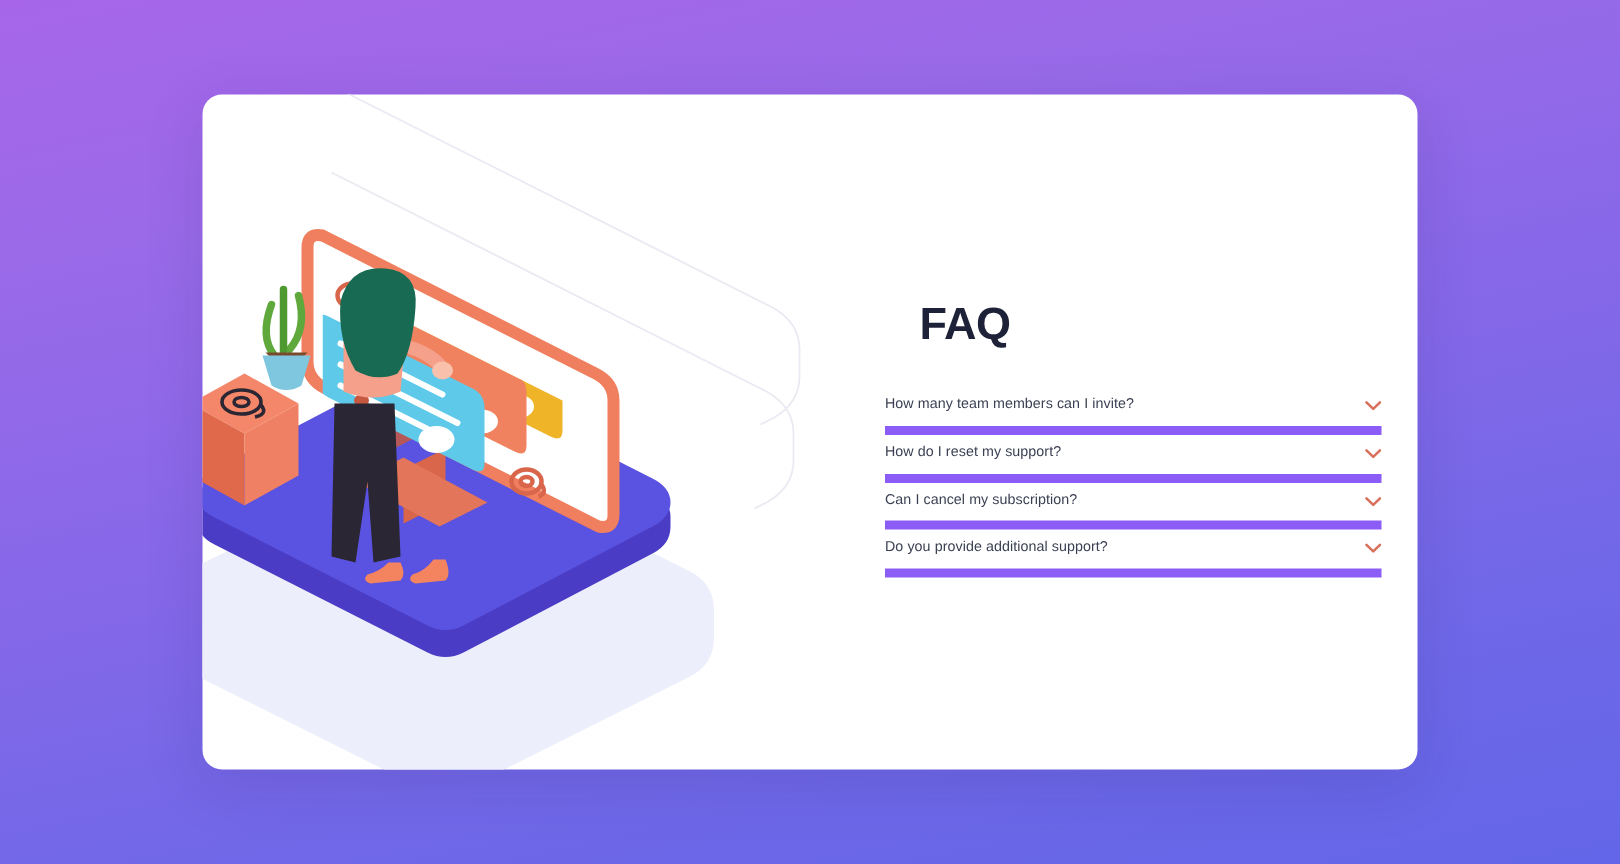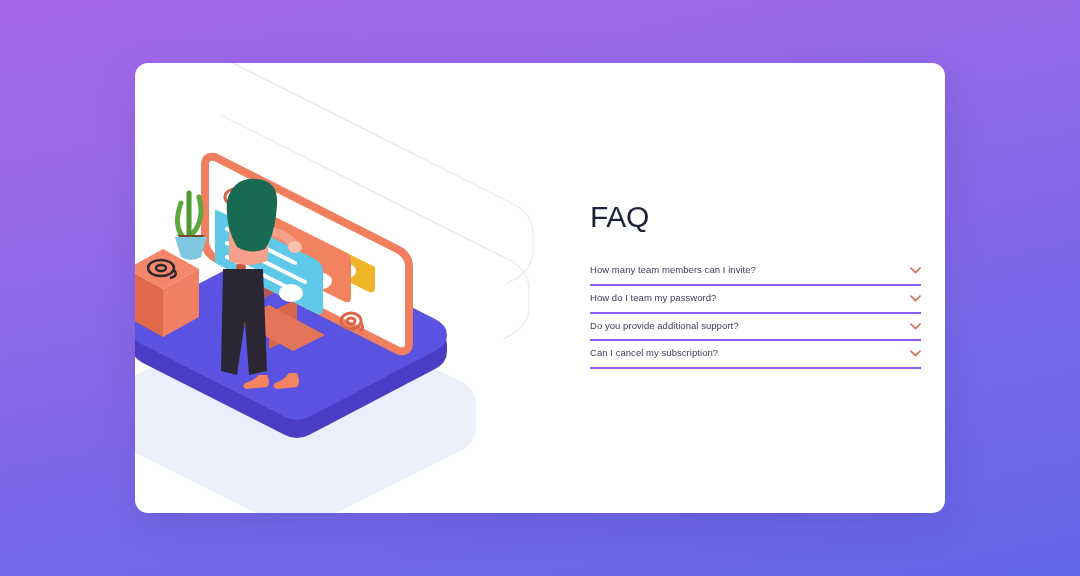--- a/index.html
+++ b/index.html
@@ -44,33 +44,34 @@
   }
 
   
   .faq-col {
     position:relative;
     flex:1 1 auto;
     padding:137px 25px 0 55px;
   }
   .faq-title {
     font-size:30px;
-    font-weight:normal;
+    font-weight:bold;
     letter-spacing:-0.3px;
     color:#1e2239;
     margin-bottom:24px;
+    margin-left:23px;
   }
   .faq-list { width:331px; }
   .faq-item {
     display:flex;
     align-items:center;
     justify-content:space-between;
     gap:10px;
     padding:6px 0 7px 0;
-    border-bottom:2px solid #8b5cf6;
+    border-bottom:6px solid #8b5cf6;
     cursor:pointer;
   }
   .faq-q {
     font-size:9.5px;
     color:#3a3f52;
     letter-spacing:.05px;
     line-height:1.35;
     white-space:nowrap;
   }
   .chev { flex:0 0 auto; display:block; }
@@ -190,35 +191,35 @@
 
       <div class="faq-item">
         <span class="faq-q">How many team members can I invite?</span>
         <svg class="chev" width="11" height="7" viewBox="0 0 11 7">
           <path d="M1 1.2 L5.5 5.6 L10 1.2" fill="none" stroke="#d9705c" stroke-width="1.7" stroke-linecap="round" stroke-linejoin="round"></path>
         </svg>
       </div>
 
 
       <div class="faq-item">
-        <span class="faq-q">How do I team my password?</span>
+        <span class="faq-q">How do I reset my support?</span>
+        <svg class="chev" width="11" height="7" viewBox="0 0 11 7">
+          <path d="M1 1.2 L5.5 5.6 L10 1.2" fill="none" stroke="#d9705c" stroke-width="1.7" stroke-linecap="round" stroke-linejoin="round"></path>
+        </svg>
+      </div>
+
+      <div class="faq-item">
+        <span class="faq-q">Can I cancel my subscription?</span>
         <svg class="chev" width="11" height="7" viewBox="0 0 11 7">
           <path d="M1 1.2 L5.5 5.6 L10 1.2" fill="none" stroke="#d9705c" stroke-width="1.7" stroke-linecap="round" stroke-linejoin="round"></path>
         </svg>
       </div>
 
       <div class="faq-item">
         <span class="faq-q">Do you provide additional support?</span>
-        <svg class="chev" width="11" height="7" viewBox="0 0 11 7">
-          <path d="M1 1.2 L5.5 5.6 L10 1.2" fill="none" stroke="#d9705c" stroke-width="1.7" stroke-linecap="round" stroke-linejoin="round"></path>
-        </svg>
-      </div>
-
-      <div class="faq-item">
-        <span class="faq-q">Can I cancel my subscription?</span>
         <svg class="chev" width="11" height="7" viewBox="0 0 11 7">
           <path d="M1 1.2 L5.5 5.6 L10 1.2" fill="none" stroke="#d9705c" stroke-width="1.7" stroke-linecap="round" stroke-linejoin="round"></path>
         </svg>
       </div>
 
     </div>
   </div>
 
 </div>
 

